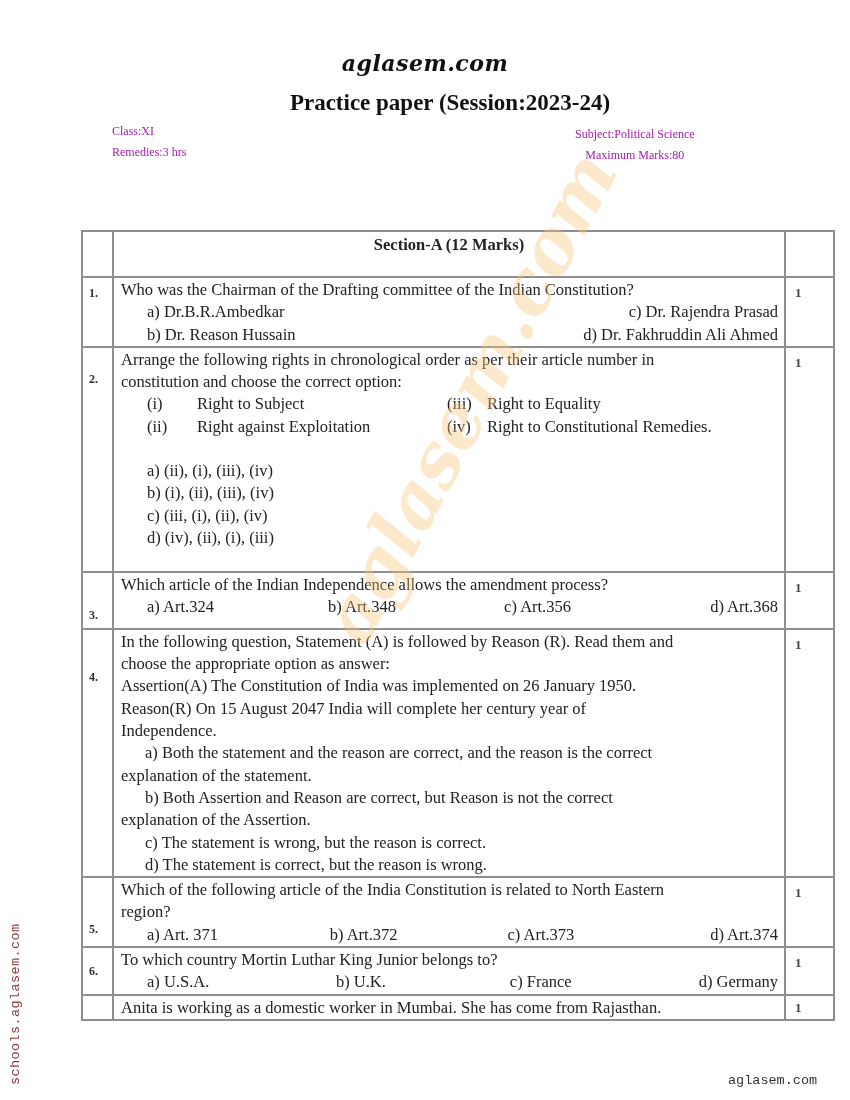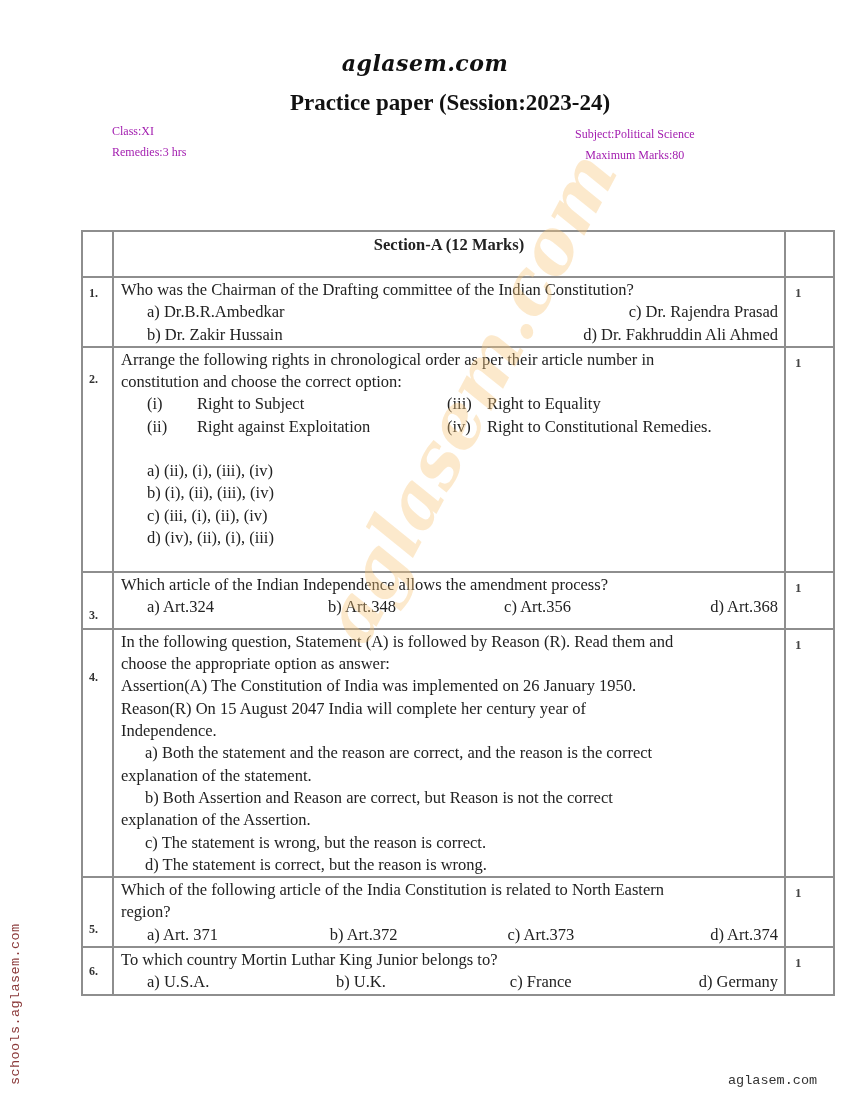--- a/index.html
+++ b/index.html
@@ -93,21 +93,21 @@
 
   <tr style="height:68px">
     <td class="num" style="padding-top:4px !important">1.</td>
     <td class="q">
       <div>Who was the Chairman of the Drafting committee of the Indian Constitution?</div>
       <div class="opt-row indent2">
         <span style="width:250px">a)  Dr.B.R.Ambedkar</span>
         <span>c) Dr. Rajendra Prasad</span>
       </div>
       <div class="opt-row indent2">
-        <span style="width:250px">b)  Dr. Zakir Hussain</span>
+        <span style="width:250px">b)  Dr. Reason Hussain</span>
         <span>d) Dr. Fakhruddin Ali Ahmed</span>
       </div>
     </td>
     <td class="marks">1</td>
   </tr>
 
   <tr style="height:225px">
     <td class="num" style="padding-top:20px !important">2.</td>
     <td class="q">
       <div>Arrange the following rights in chronological order as per their article number in</div>
@@ -185,17 +185,24 @@
       <div class="opt-row indent2">
         <span style="width:170px">a)  U.S.A.</span>
         <span style="width:155px">b) U.K.</span>
         <span style="width:170px">c) France</span>
         <span>d) Germany</span>
       </div>
     </td>
     <td class="marks">1</td>
   </tr>
 
+  <tr style="height:21px">
+    <td class="num"></td>
+    <td class="q">
+      <div>Anita is working as a domestic worker in Mumbai. She has come from Rajasthan.</div>
+    </td>
+    <td class="marks" style="padding-top:1px !important">1</td>
+  </tr>
 </tbody>
   </table>
 
 <div class="side-mark">schools.aglasem.com</div>
 <div class="foot-mark">aglasem.com</div>
 
 </body></html>

